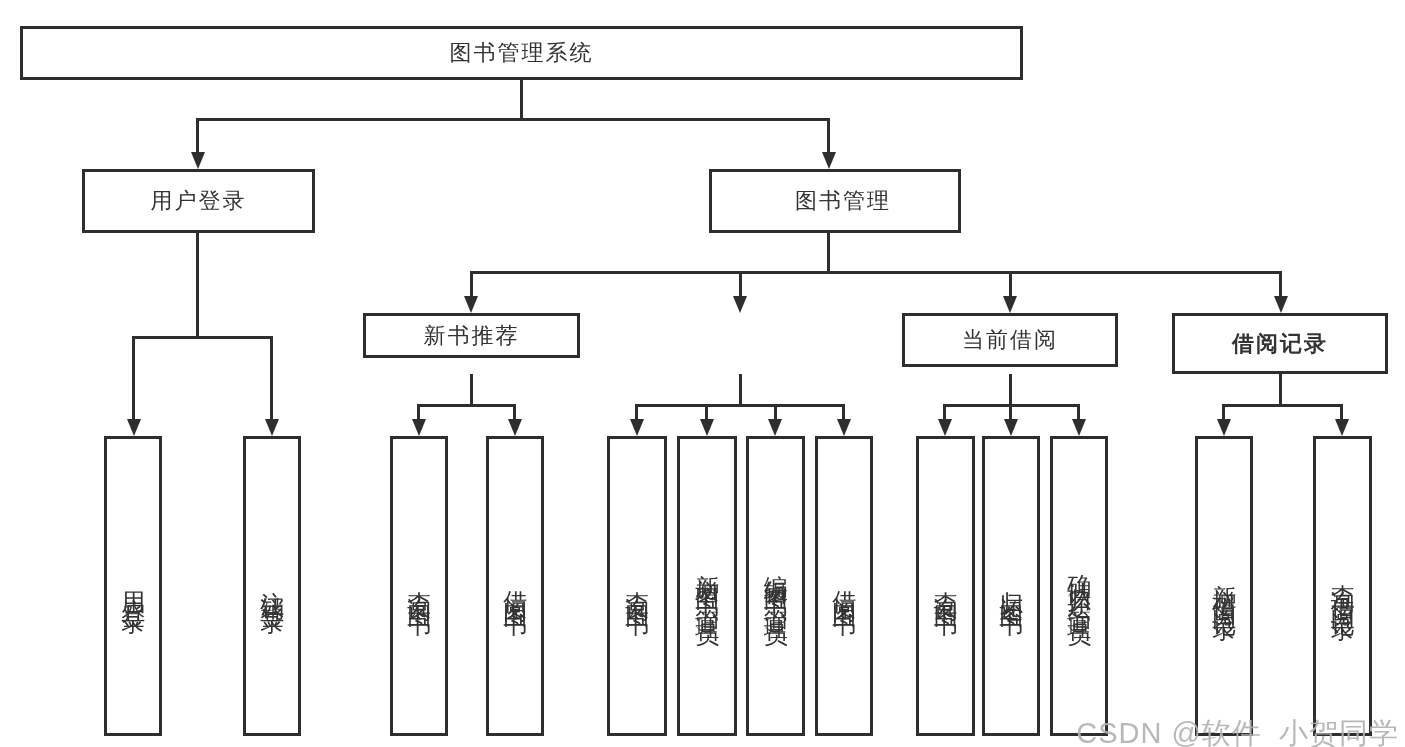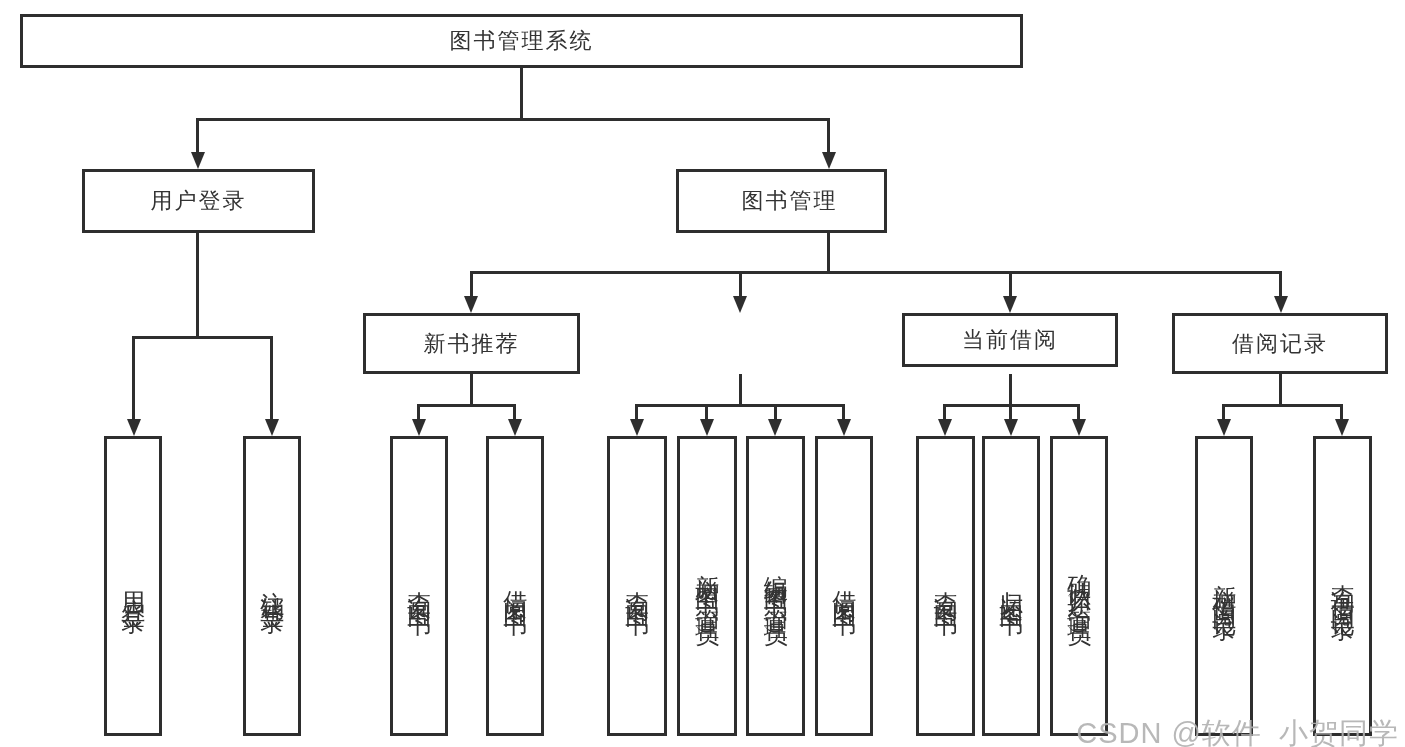--- a/index.html
+++ b/index.html
@@ -108,32 +108,32 @@
   <div class="v" style="left:1077px;top:404px;height:16px;"></div>
   <div class="arr" style="left:1072px;top:419px;"></div>
 
   <div class="v" style="left:1279px;top:374px;height:33px;"></div>
   <div class="h" style="left:1222px;top:404px;width:121px;"></div>
   <div class="v" style="left:1222px;top:404px;height:16px;"></div>
   <div class="arr" style="left:1217px;top:419px;"></div>
   <div class="v" style="left:1340px;top:404px;height:16px;"></div>
   <div class="arr" style="left:1335px;top:419px;"></div>
 
-  <div class="box" style="left:20px;top:14px;width:1003px;height:54px;">图书管理系统</div>
+  <div class="box" style="left:20px;top:26px;width:1003px;height:54px;">图书管理系统</div>
 
   <div class="box" style="left:82px;top:169px;width:233px;height:64px;">用户登录</div>
 
-  <div class="box" style="left:676px;top:169px;width:211px;height:64px;padding-left:16px;">图书管理</div>
+  <div class="box" style="left:709px;top:169px;width:252px;height:64px;padding-left:16px;">图书管理</div>
 
-  <div class="box" style="left:363px;top:313px;width:217px;height:61px;">新书推荐</div>
+  <div class="box" style="left:363px;top:313px;width:217px;height:45px;">新书推荐</div>
 
 
   <div class="box" style="left:902px;top:313px;width:216px;height:54px;">当前借阅</div>
 
-  <div class="box" style="left:1172px;top:313px;width:216px;height:61px;">借阅记录</div>
+  <div class="box" style="left:1172px;top:313px;width:216px;height:61px;font-weight:bold;">借阅记录</div>
 
   <div class="box leaf" style="left:104px;top:436px;width:58px;height:300px;">
     <span>用户登录</span>
   </div>
   <div class="box leaf" style="left:243px;top:436px;width:58px;height:300px;">
     <span>注销登录</span>
   </div>
 
   <div class="box leaf" style="left:390px;top:436px;width:58px;height:300px;">
     <span>查询图书</span>

